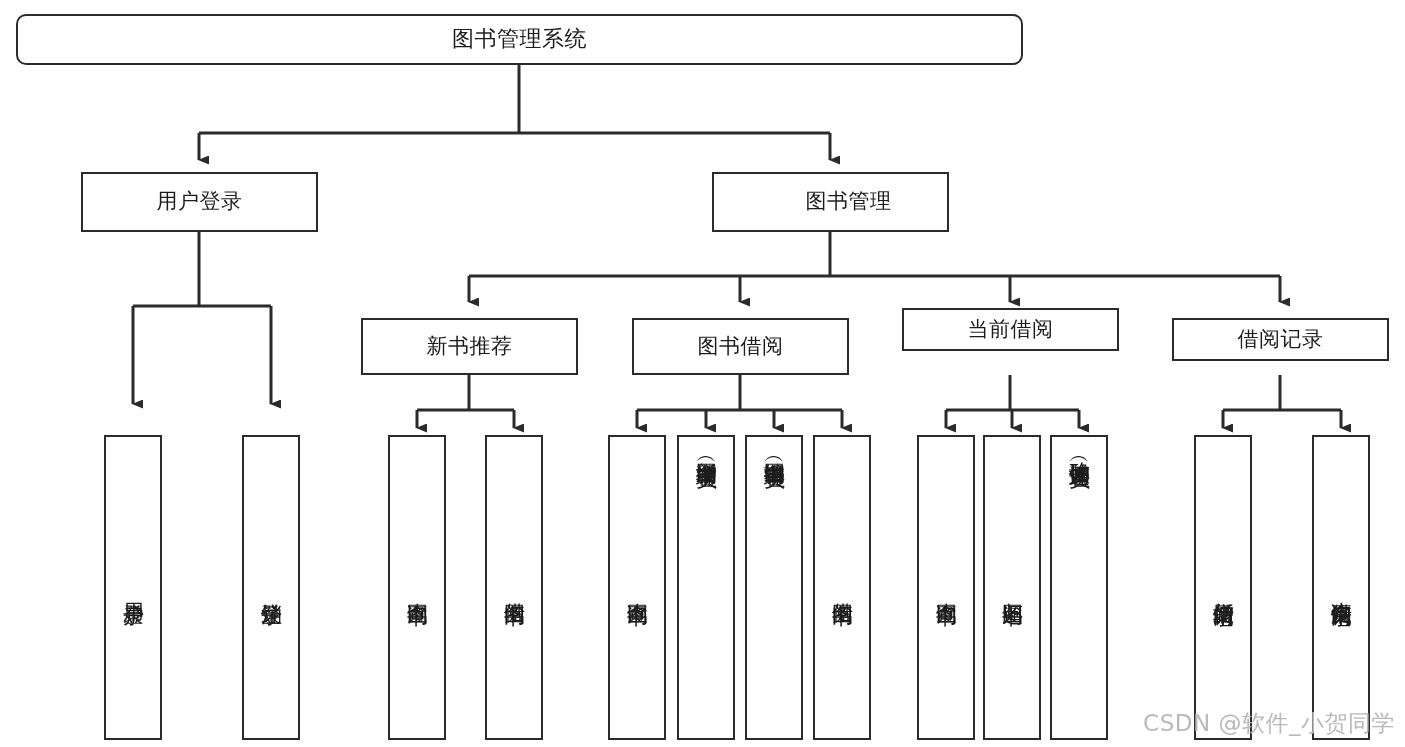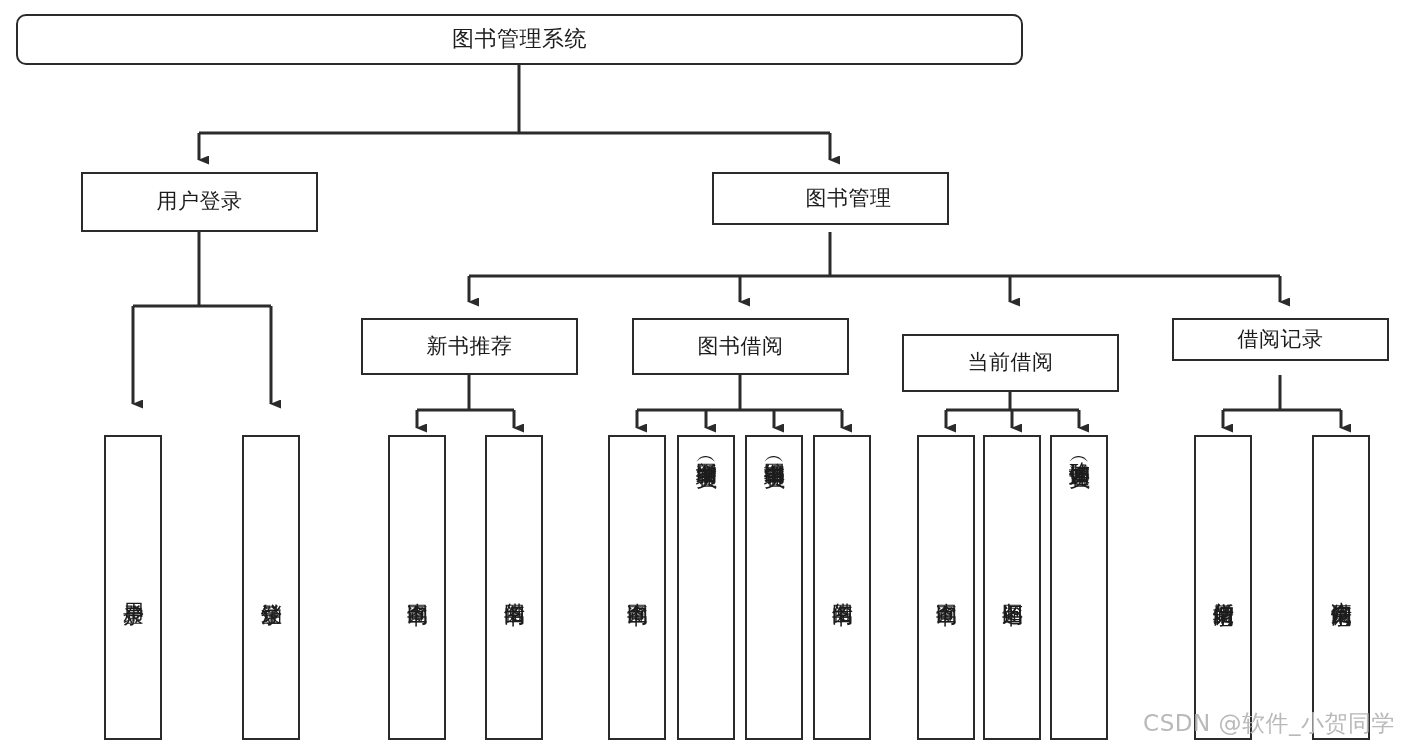--- a/index.html
+++ b/index.html
@@ -133,33 +133,33 @@
   </svg>
 
   <div class="node horiz root" style="left:16px; top:14px; width:1007px; height:51px;">
     <span>图书管理系统</span>
   </div>
 
   <div class="node horiz" style="left:81px; top:172px; width:237px; height:60px;">
     <span>用户登录</span>
   </div>
 
-  <div class="node horiz" style="left:712px; top:172px; width:237px; height:53px;padding-left:36px;">
+  <div class="node horiz" style="left:712px; top:172px; width:237px; height:60px;padding-left:36px;">
     <span>图书管理</span>
   </div>
 
   <div class="node horiz" style="left:361px; top:318px; width:217px; height:57px;">
     <span>新书推荐</span>
   </div>
 
   <div class="node horiz" style="left:632px; top:318px; width:217px; height:57px;">
     <span>图书借阅</span>
   </div>
 
-  <div class="node horiz" style="left:902px; top:334px; width:217px; height:58px;">
+  <div class="node horiz" style="left:902px; top:308px; width:217px; height:43px;">
     <span>当前借阅</span>
   </div>
 
   <div class="node horiz" style="left:1172px; top:318px; width:217px; height:43px;">
     <span>借阅记录</span>
   </div>
 
   <div class="node vert mid" style="left:104px; top:435px; width:58px; height:305px;">
     <span class="vlabel">用户登录</span>
   </div>

